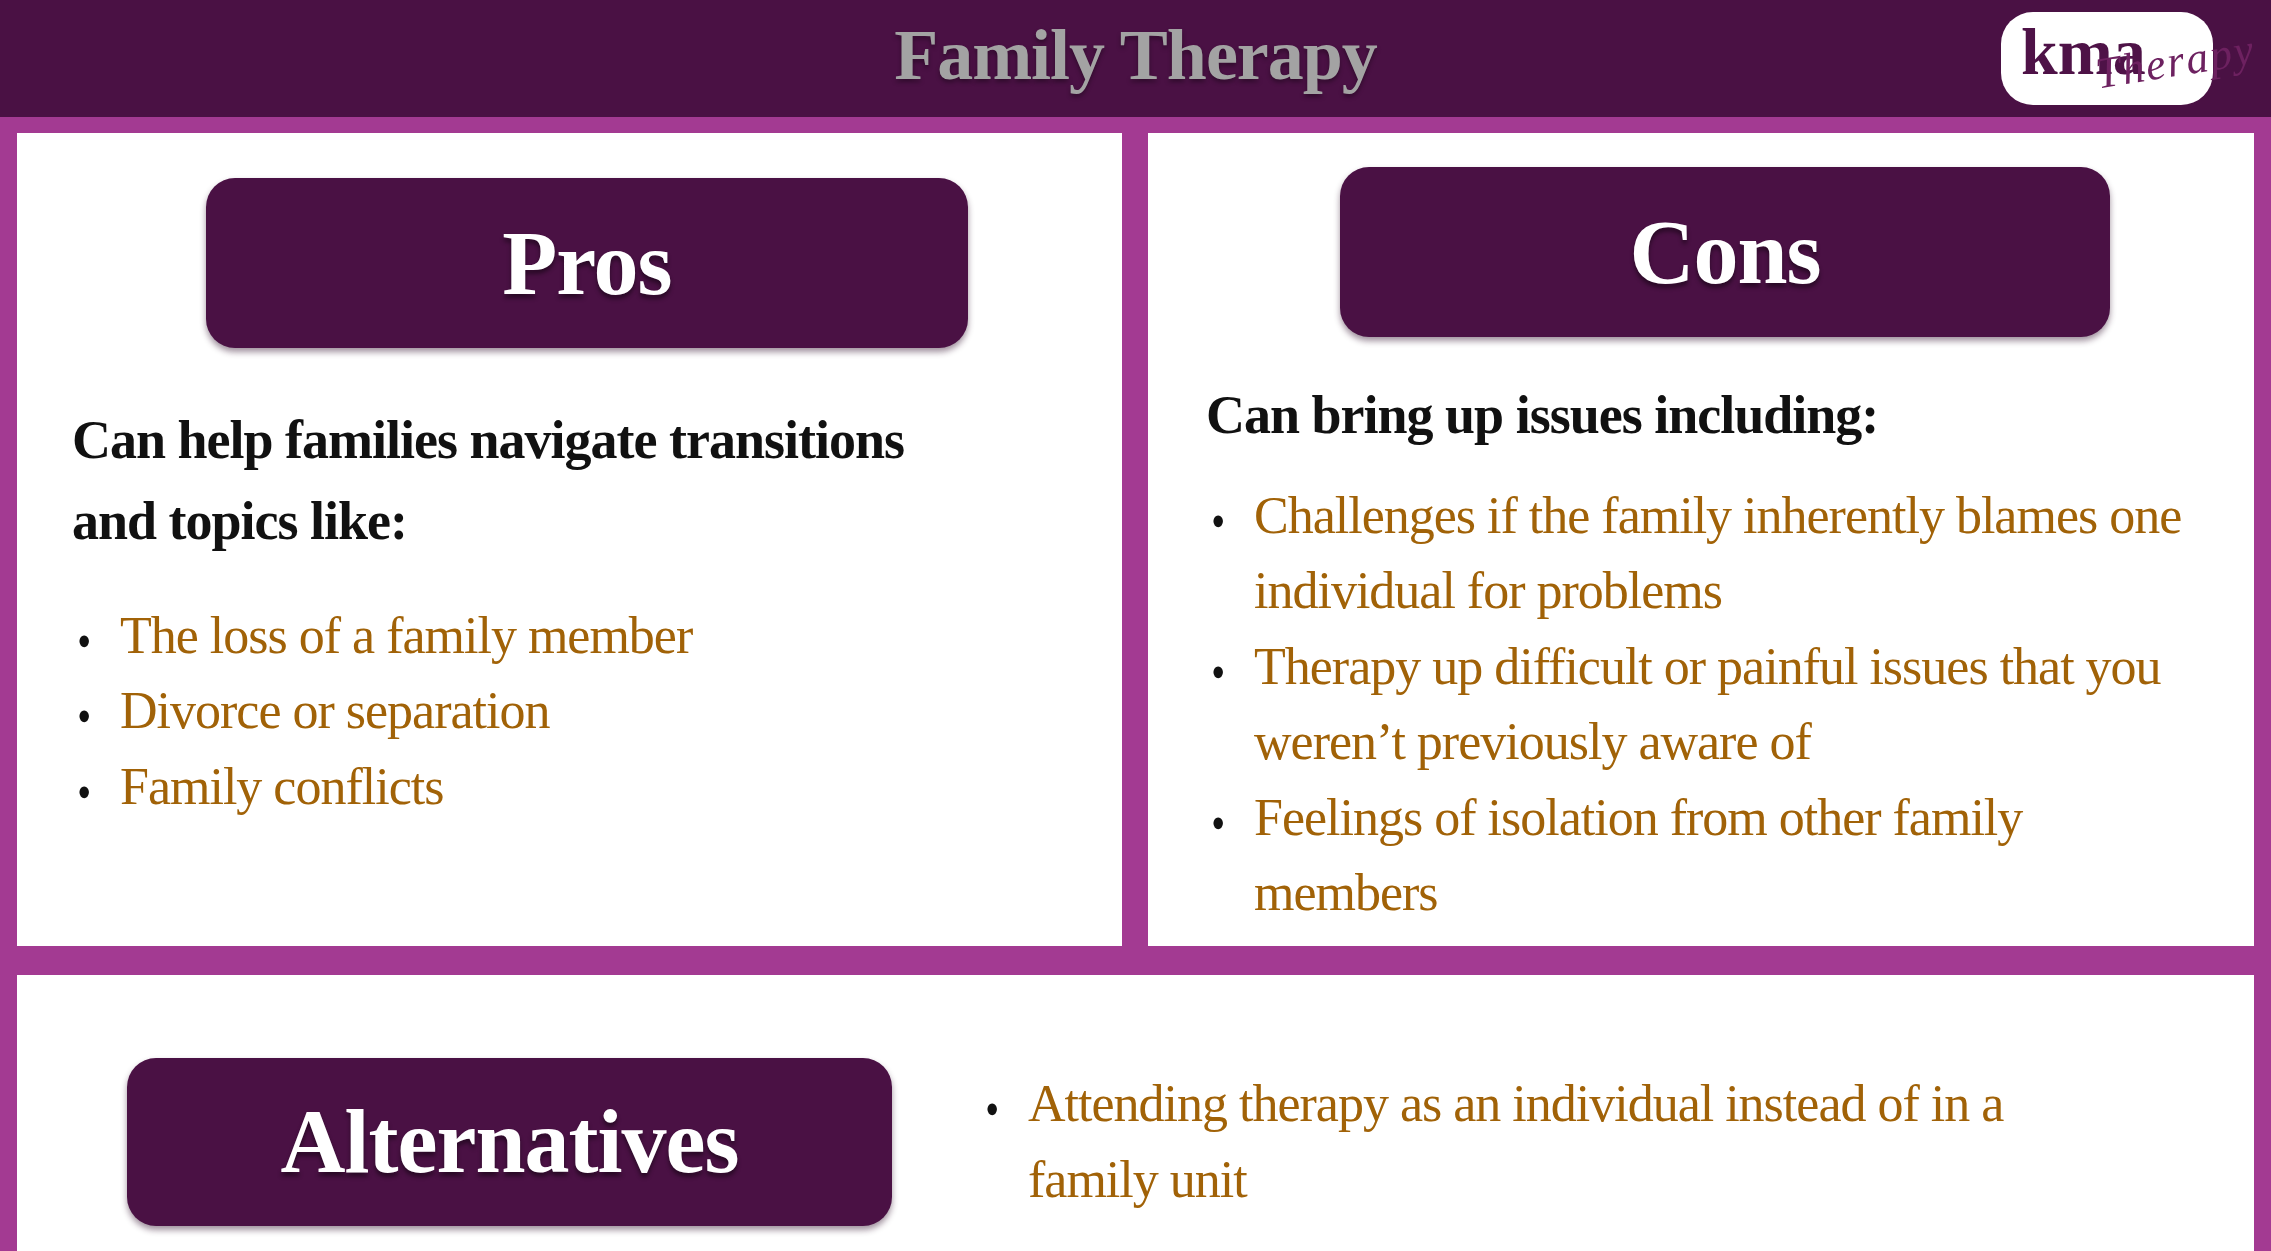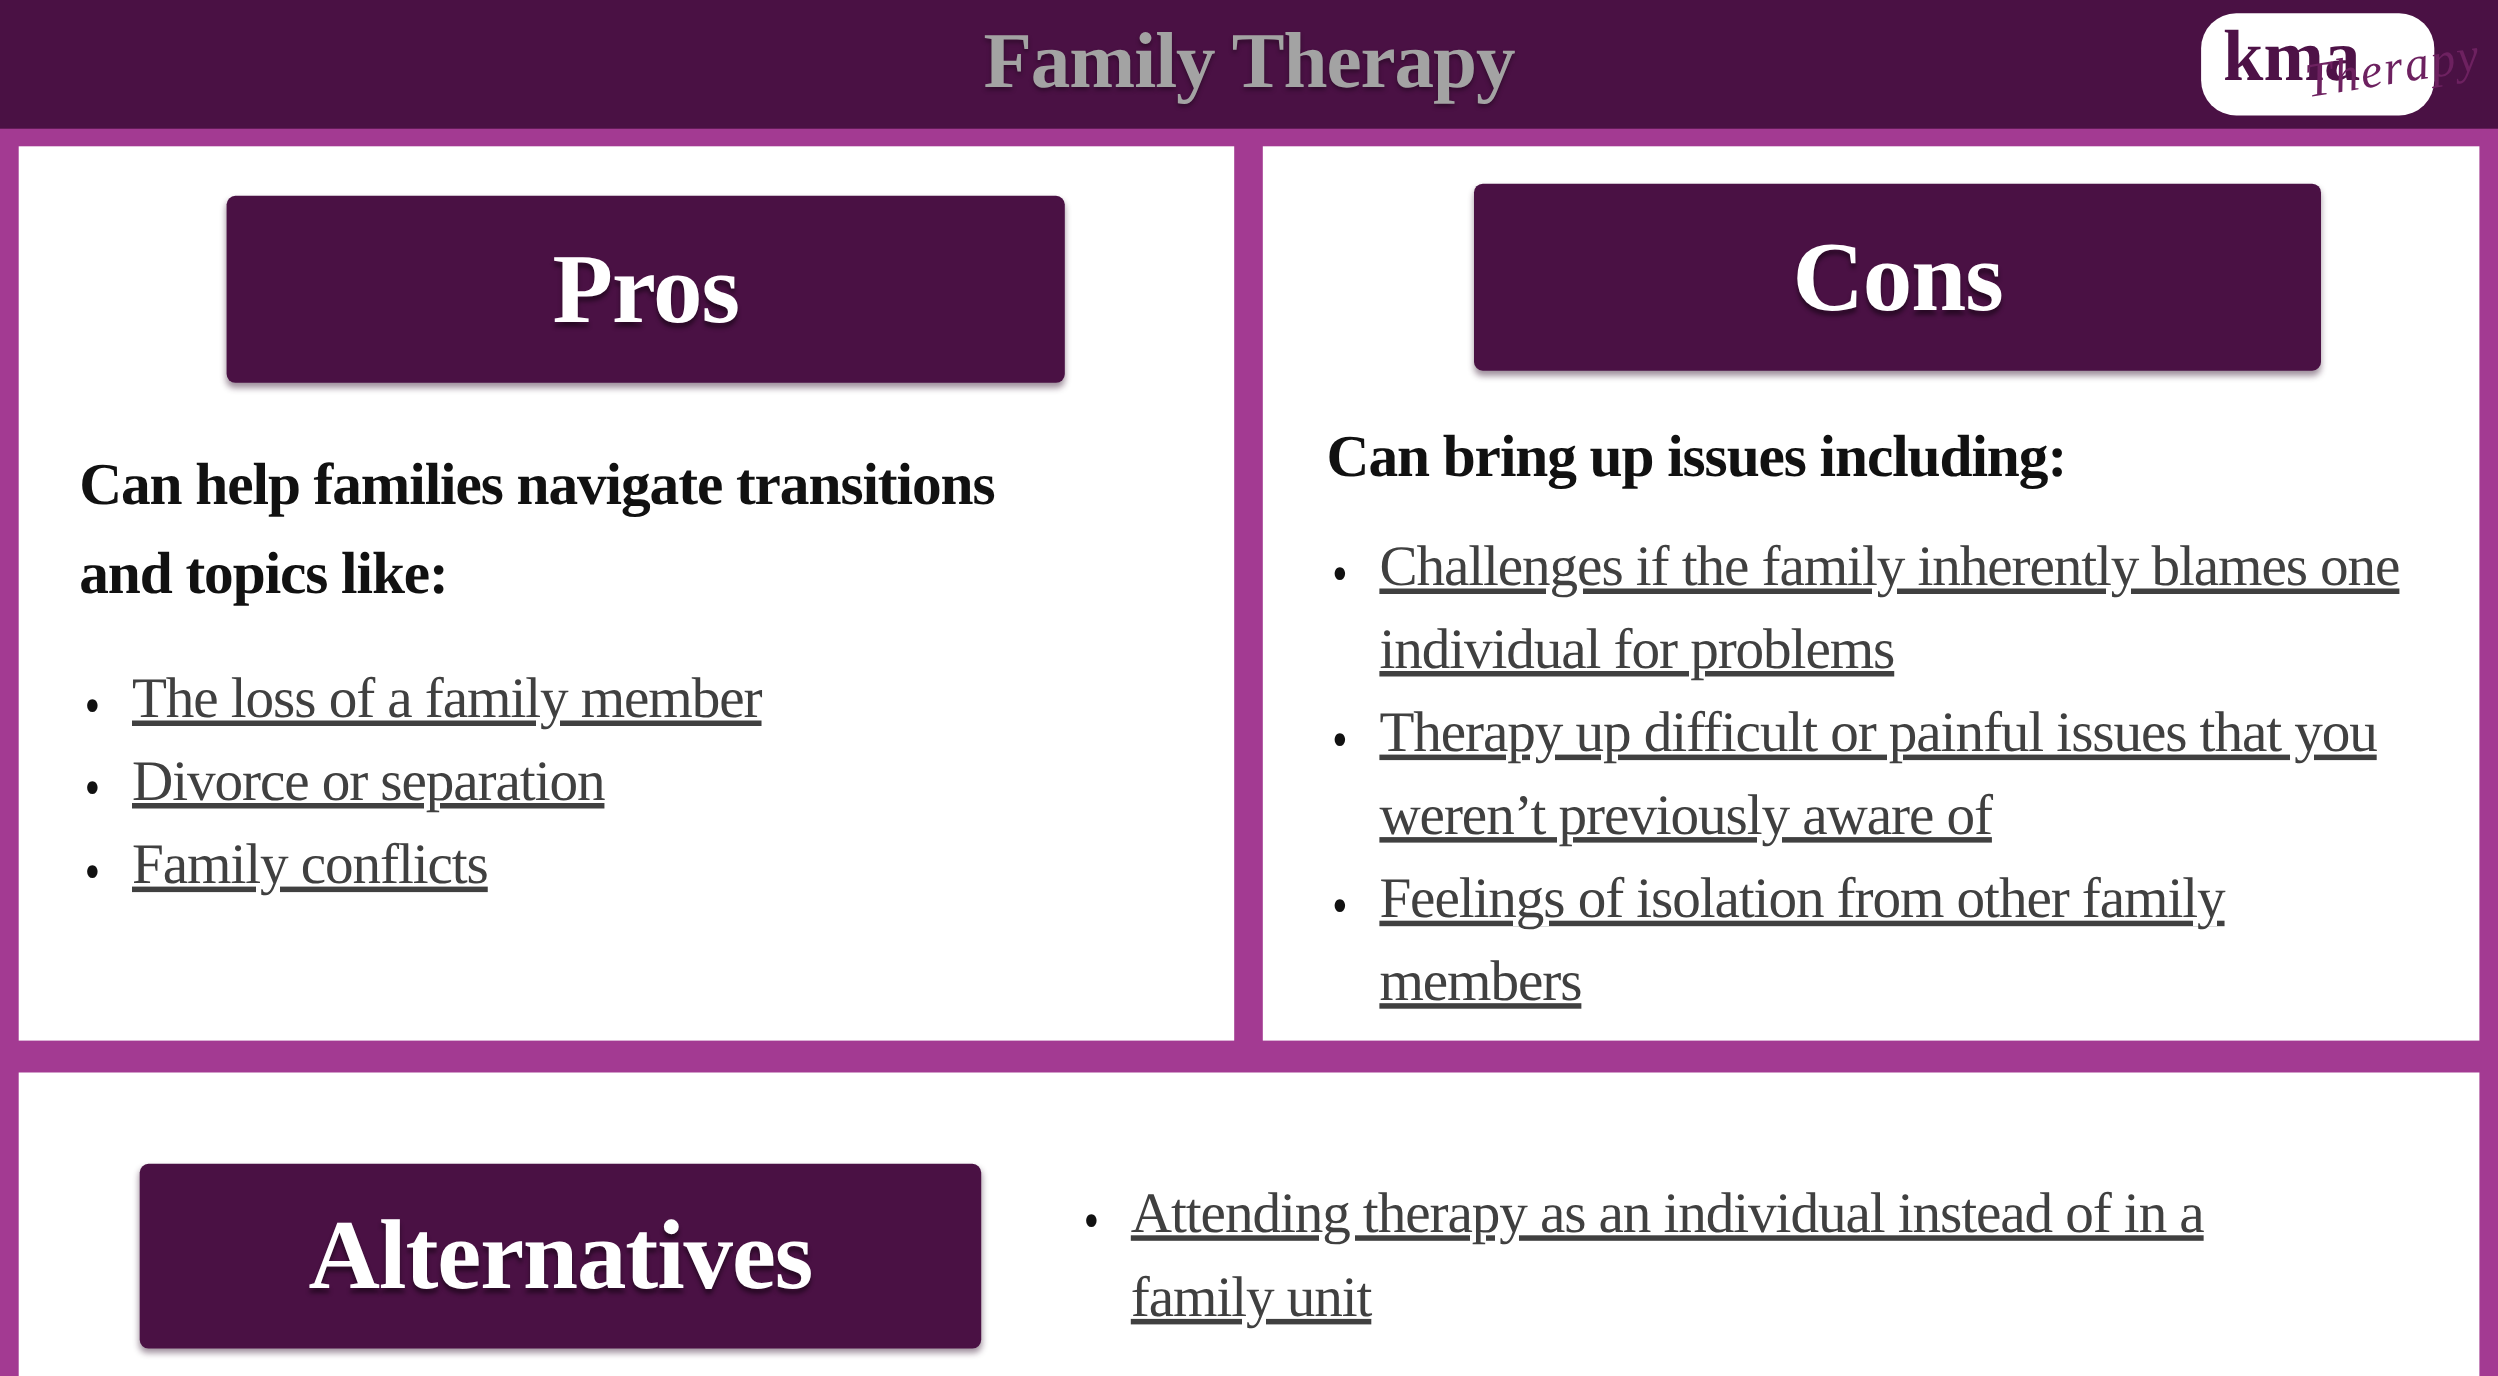--- a/index.html
+++ b/index.html
@@ -64,21 +64,21 @@
   .panel-left  { left: 17px;   top: 133px; width: 1105px; height: 813px; padding: 0 20px 0 55px; }
   .panel-right { left: 1148px; top: 133px; width: 1106px; height: 813px; padding: 0 10px 0 58px; }
   .panel-bottom{
     left: 17px; top: 975px; width: 2237px; height: 333px;
     display: flex; align-items: center;
   }
 
   
   .pill {
     background: #4a1144;
-    border-radius: 8px;
+    border-radius: 29px;
     display: flex; align-items: center; justify-content: center;
     color: #ffffff;
     font-weight: bold;
     font-size: 90px;
     letter-spacing: -1px;
     text-shadow: 0 4px 4px rgba(0,0,0,0.45);
     box-shadow: 0 4px 6px rgba(45,10,40,0.45);
   }
   .pill-pros { width: 762px; height: 170px; margin: 45px auto 0 auto; }
   .pill-cons { width: 770px; height: 170px; margin: 34px auto 0 auto; }
@@ -94,23 +94,22 @@
   }
   .panel-left  .panel-heading { margin-top: 52px; max-width: 840px; }
   .panel-right .panel-heading { margin-top: 38px; }
 
   ul.bullets { list-style: none; margin: 0; padding: 0; }
   ul.bullets li {
     position: relative;
     padding-left: 48px;
     font-size: 52px;
     line-height: 1.45;
-    color: #404040;
+    color: #a16207;
     letter-spacing: -1px;
-    text-decoration: underline;
   }
   ul.bullets li::before {
     content: "●";
     position: absolute;
     left: 4px;
     top: 23px;
     font-size: 27px;
     color: #111111;
     transform: scaleX(0.82);
   }

